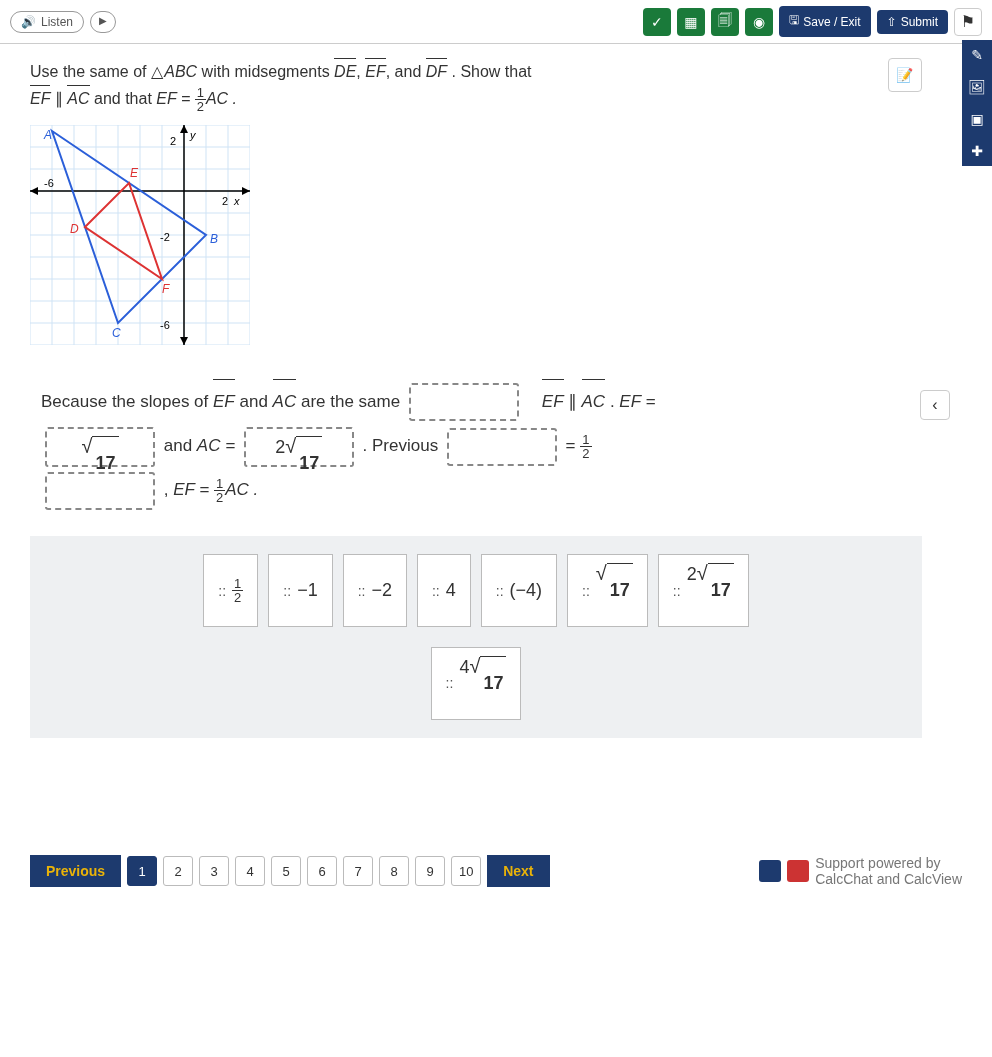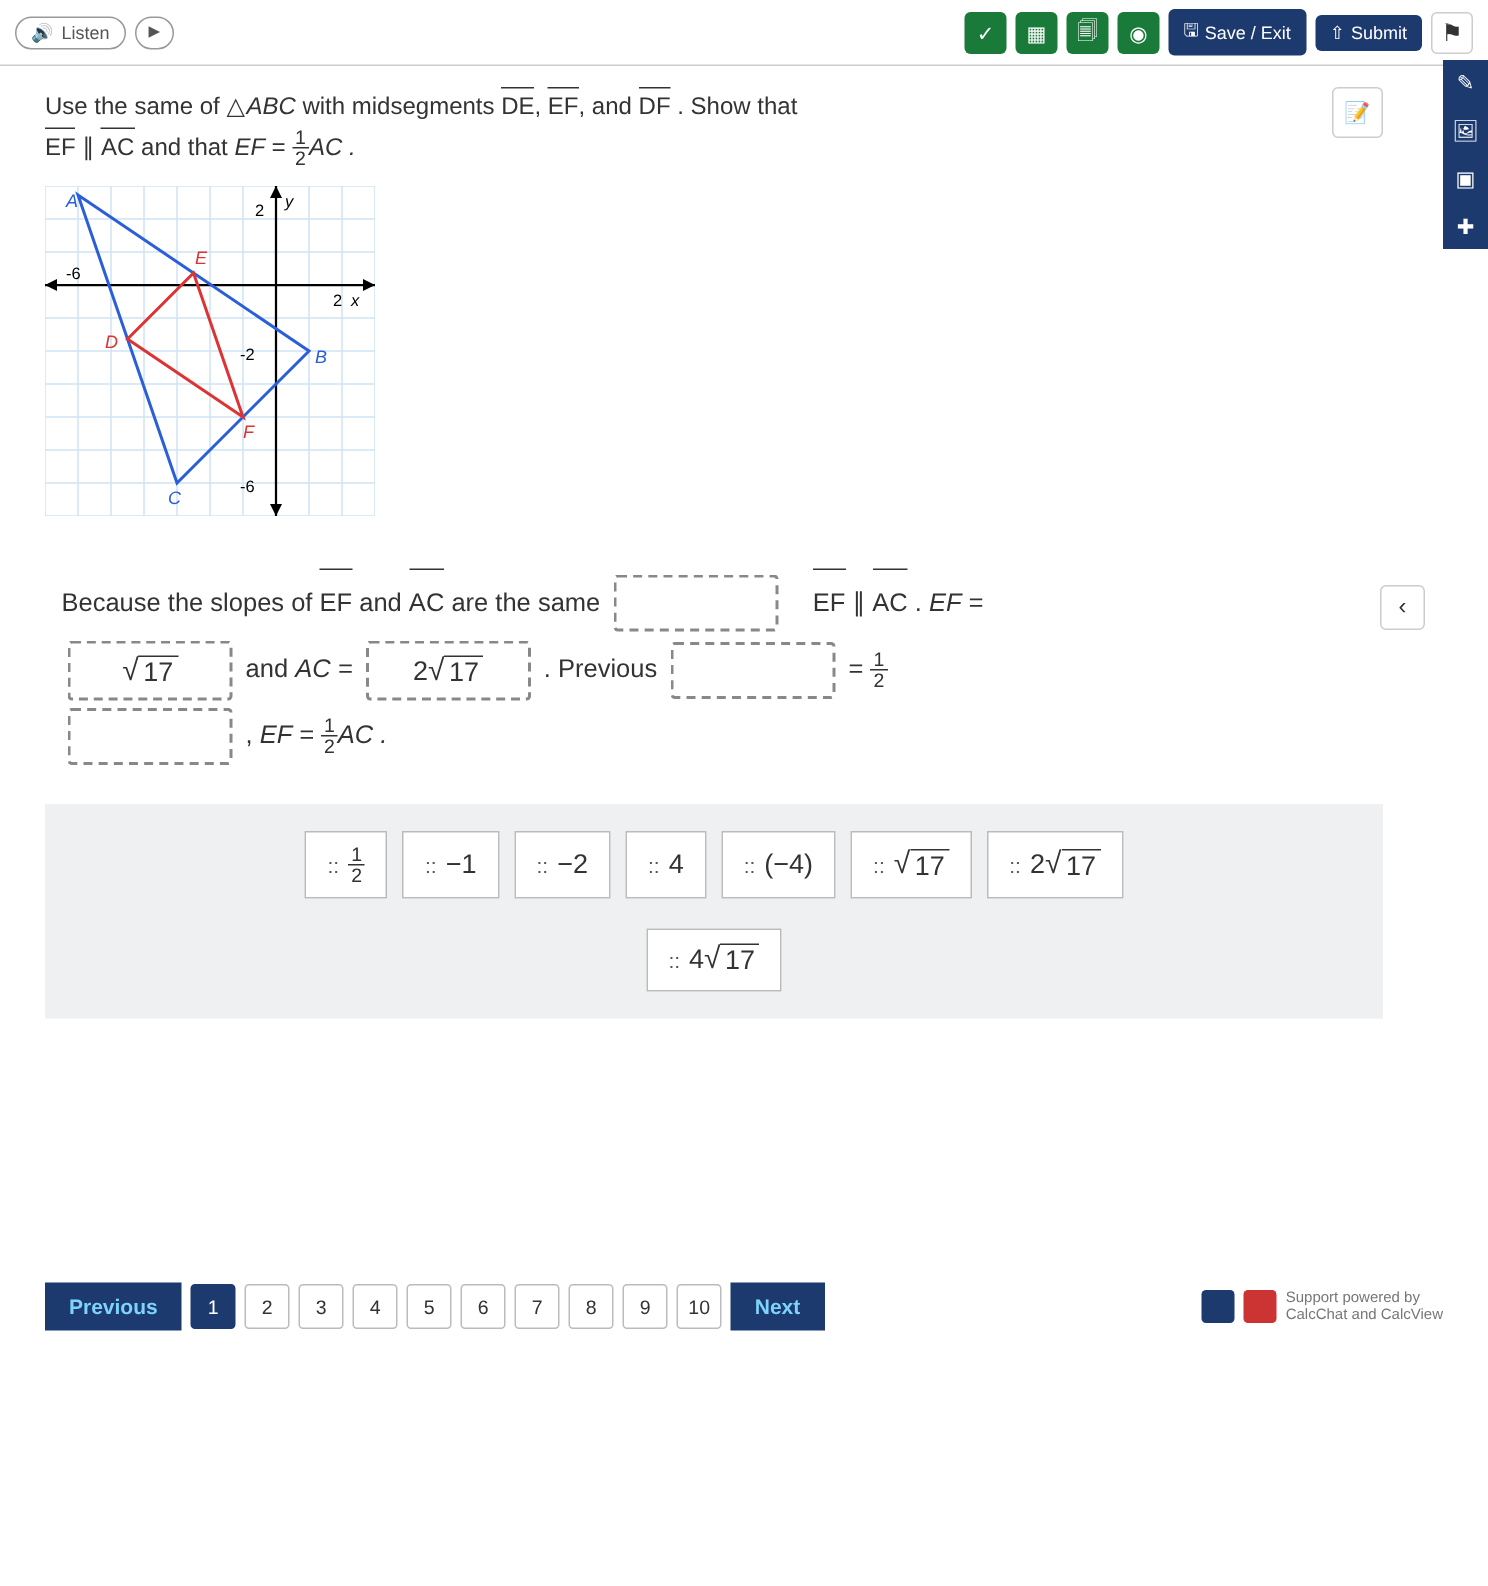--- a/index.html
+++ b/index.html
@@ -10,42 +10,42 @@
   .listen-btn { display: inline-flex; align-items: center; gap: 5px; border: 1px solid #999; border-radius: 12px; padding: 3px 10px; font-size: 12px; color: #555; background: #fff; cursor: pointer; }
   .play-btn { border: 1px solid #999; border-radius: 12px; padding: 3px 8px; font-size: 10px; color: #555; background: #fff; cursor: pointer; }
   .hdr-icon { width: 28px; height: 28px; background: #1a7a3a; color: #fff; display: inline-flex; align-items: center; justify-content: center; border-radius: 4px; font-size: 14px; }
   .hdr-btn { background: #1d3a6e; color: #fff; padding: 5px 10px; border-radius: 4px; font-size: 12px; display: inline-flex; align-items: center; gap: 4px; cursor: pointer; }
   .flag-btn { background: #fff; border: 1px solid #ccc; width: 28px; height: 28px; display: inline-flex; align-items: center; justify-content: center; border-radius: 4px; }
   .right-rail { position: absolute; right: 0; top: 40px; width: 30px; background: #1d3a6e; display: flex; flex-direction: column; gap: 2px; }
   .rail-icon { width: 30px; height: 30px; color: #fff; display: flex; align-items: center; justify-content: center; font-size: 14px; }
   .content { padding: 14px 70px 14px 30px; font-size: 16px; }
   .question { line-height: 1.6; }
   .overline::before { content: ''; position: absolute; top: 0; left: 0; right: 0; border-top: 1.5px solid #333; }
-  .overline { position: relative; display: inline-block; padding-top: 1px; }
+  .overline { position: relative; display: inline-block; padding-top: 1px; font-style: italic; }
   .tri::before { content: "△"; font-style: normal; margin-right: 1px; }
   .math-i { font-style: italic; text-align: right; }
   .frac { display: inline-flex; flex-direction: column; align-items: center; font-size: 13px; vertical-align: middle; line-height: 1; }
   .frac .num { border-bottom: 1px solid #333; padding: 0 2px; }
   .frac .den { padding: 0 2px; }
   .scratch-btn { float: right; border: 1px solid #ccc; width: 34px; height: 34px; display: flex; align-items: center; justify-content: center; border-radius: 4px; font-size: 14px; }
   .graph-box { margin-top: 12px; }
   .answer-area { margin-top: 30px; font-size: 17px; line-height: 2.6; margin-left: 11px; }
   .drop-slot { display: inline-block; min-width: 110px; height: 38px; border: 2px dashed #888; border-radius: 3px; vertical-align: middle; margin: 0 4px; }
   .filled-slot { display: inline-block; min-width: 110px; height: 40px; border: 2px dashed #888; border-radius: 3px; vertical-align: middle; margin: 0 4px; background: #fff; text-align: center; line-height: 36px; font-size: 18px; }
   .tile-bank { background: #eef0f2; padding: 18px; margin-top: 24px; display:flex; flex-wrap:wrap; gap:10px; justify-content:center; }
   .tile { background: #fff; border: 1px solid #bbb; padding: 8px 14px; font-size: 18px; display: inline-flex; align-items: center; gap: 6px; cursor: grab; min-height:42px;}
   .tile .dots { font-size: 14px; color: #555; }
   .sqrt { display:inline-flex; align-items:flex-start;}
   .sqrt-sym { font-size: 20px; line-height:1;}
-  .sqrt-arg { border-top: 1.5px solid #333; padding: 0 3px; line-height:1.2; }
+  .sqrt-arg { border-top: 1.5px solid #333; padding: 16px 3px; line-height:1.2;font-weight:bold; }
   .nav-bar { position: absolute; bottom: 160px; left: 0; right: 0; display: flex; align-items: center; gap: 6px; padding: 10px 30px; }
-  .nav-btn { background: #1d3a6e; color: #7dd3fc; padding: 8px 16px; border-radius: 0; font-weight: bold; font-size: 14px; cursor: pointer; }
+  .nav-btn { background: #1d3a6e; color: #eab308; padding: 8px 16px; border-radius: 0; font-weight: bold; font-size: 14px; cursor: pointer; }
   .page-num { width: 30px; height: 30px; border: 1px solid #bbb; background: #fff; display: inline-flex; align-items: center; justify-content: center; font-size: 13px; border-radius: 3px; cursor: pointer; }
   .page-num.active { background: #1d3a6e; color: #fff; border-color: #1d3a6e; }
-  .support { margin-left: auto; display: flex; align-items: center; gap: 6px; font-size: 10px; color: #777; }
+  .support { margin-left: auto; display: flex; align-items: center; gap: 6px; font-size: 14px; color: #777; }
   .support-icon { width: 22px; height: 22px; background: #c33; border-radius: 3px; display: inline-block; }
   .support-icon.b { background: #1d3a6e; }
   .caret-btn { position:absolute; right:42px; top:390px; width:30px; height:30px; border:1px solid #ccc; border-radius:4px; display:flex; align-items:center; justify-content:center;}
 </style>
 </head>
 <body>
 
 <div class="topbar">
   <div class="topbar-left">
     <div class="listen-btn">

